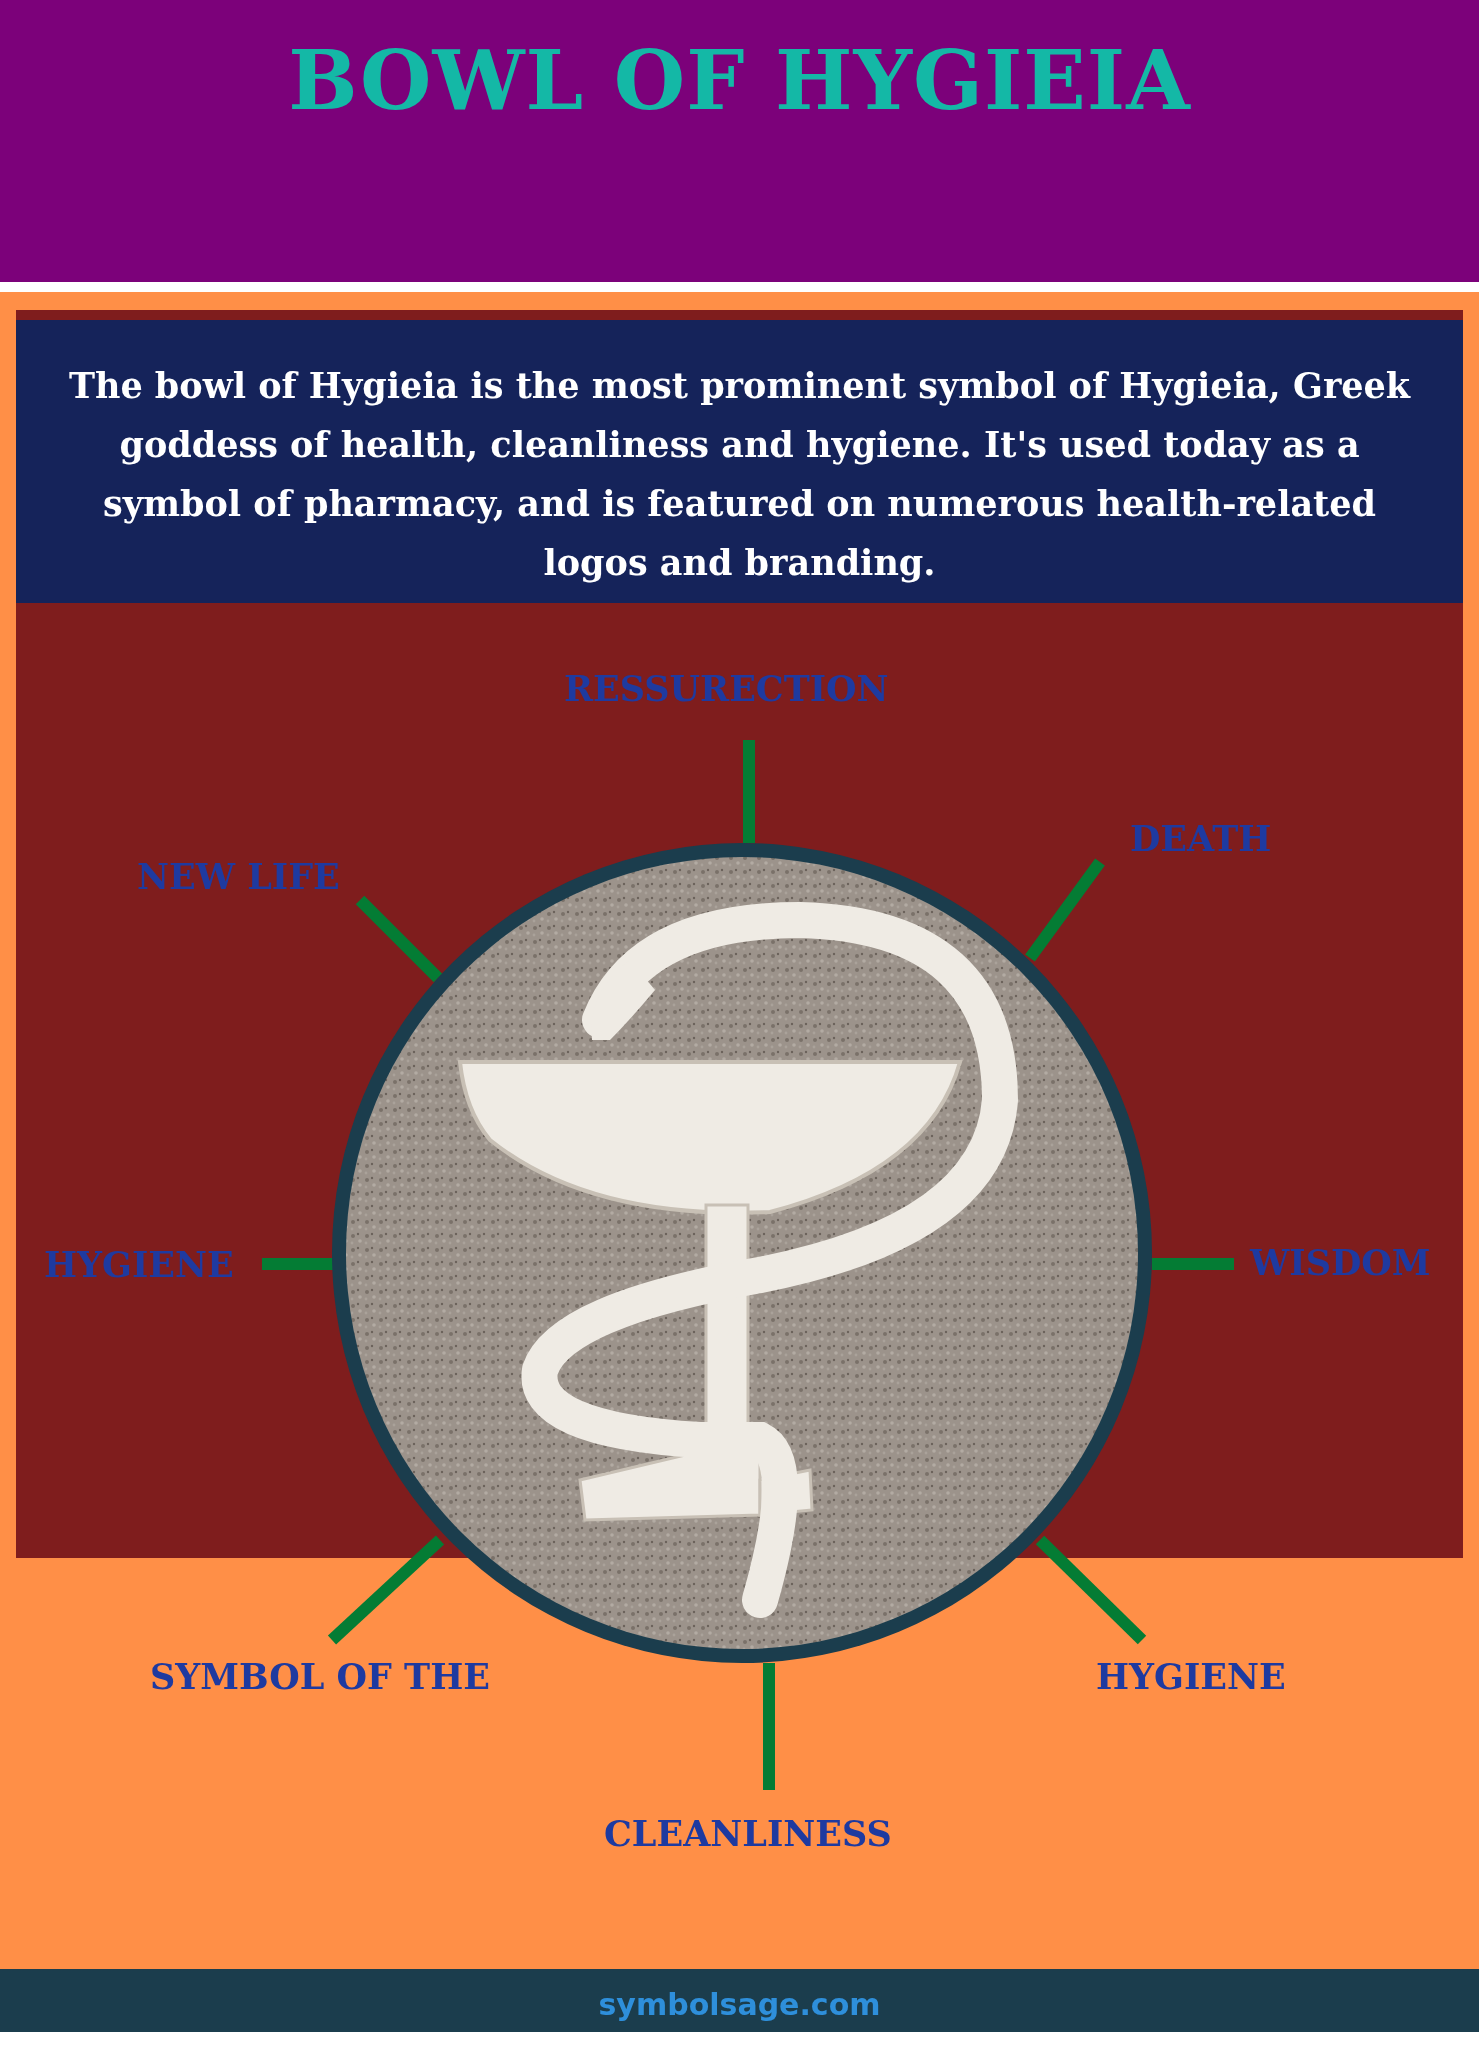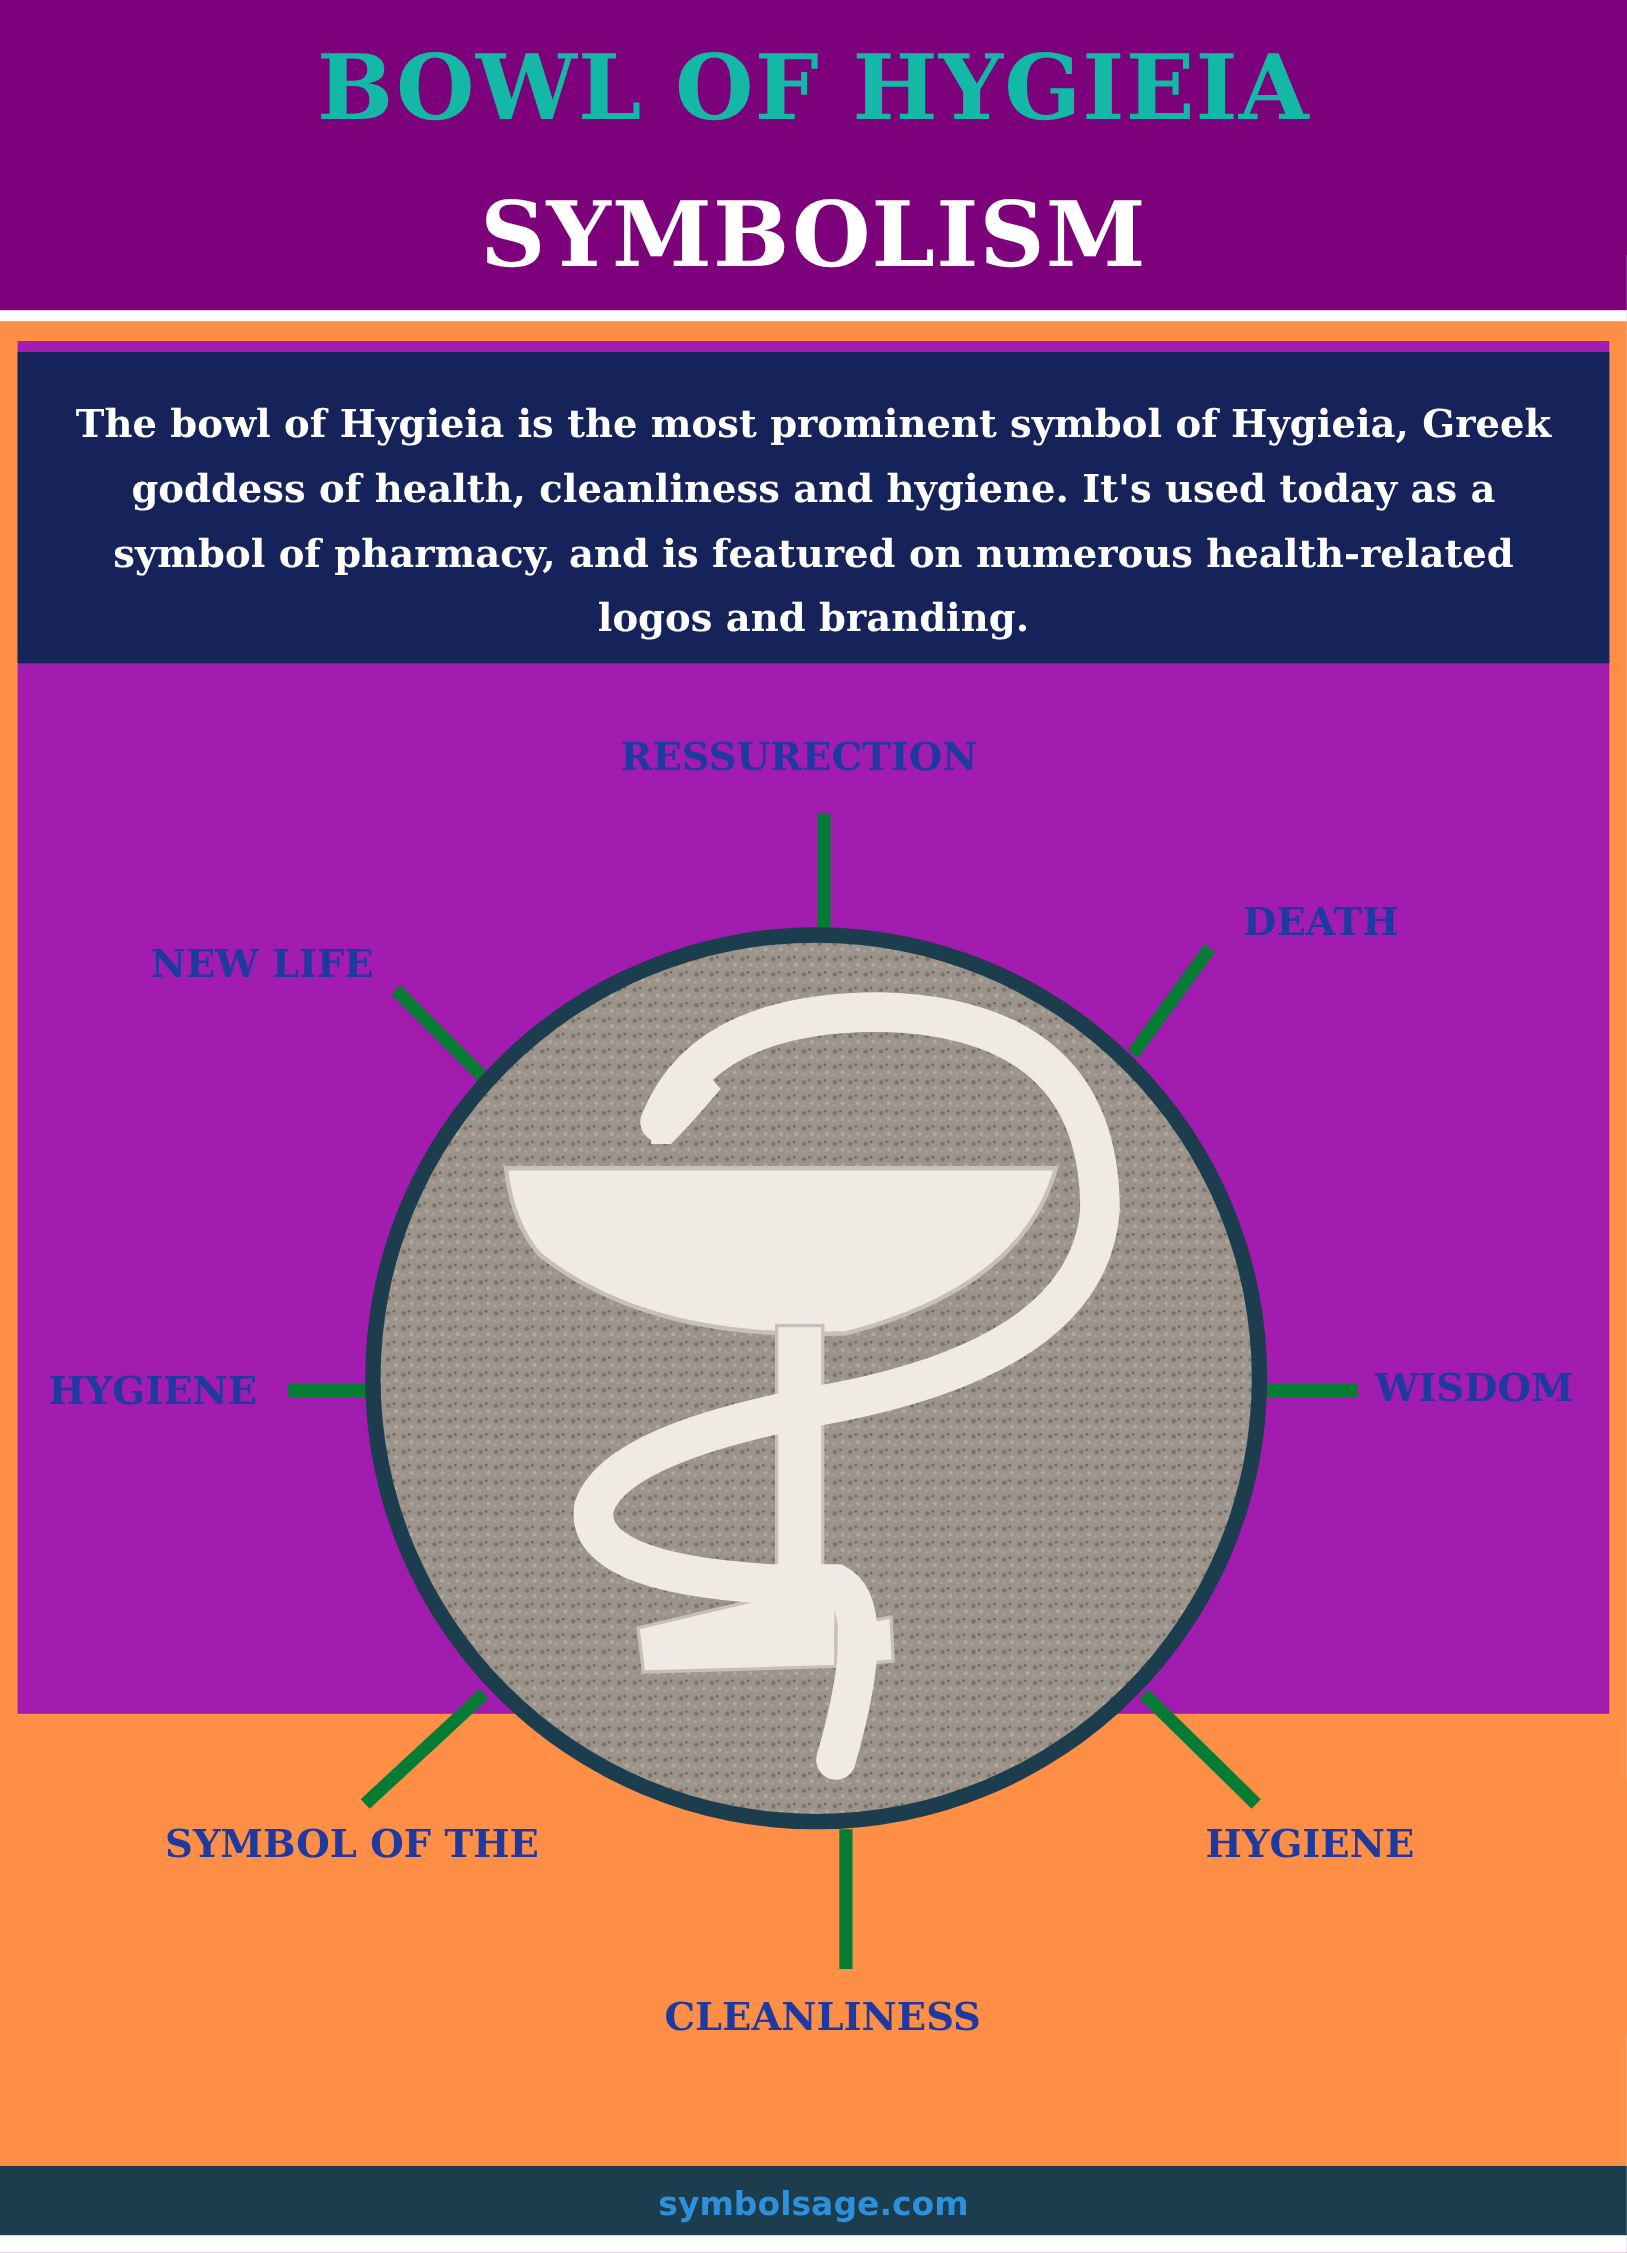--- a/index.html
+++ b/index.html
@@ -1,34 +1,33 @@
 <!DOCTYPE html>
 <html><head>
 <meta charset="utf-8">
 <style>
   html,body{margin:0;padding:0;}
   body{width:1479px;height:2048px;position:relative;background:#ffffff;overflow:hidden;font-family:"DejaVu Serif","Liberation Serif",serif;}
   .header{position:absolute;left:0;top:0;width:1479px;height:282px;background:#7c017a;}
   .title1{position:absolute;left:0;width:100%;top:30px;text-align:center;color:#14b8a6;font-weight:bold;font-size:82px;letter-spacing:1px;line-height:100px;}
   .title2{position:absolute;left:0;width:100%;top:164px;text-align:center;color:#ffffff;font-weight:bold;font-size:82px;letter-spacing:1px;line-height:100px;}
   .frame{position:absolute;left:0;top:292px;width:1479px;height:1677px;background:#ff8f47;}
-  .inner{position:absolute;left:16px;top:18px;width:1447px;height:1248px;background:#a21caf;}
+  .inner{position:absolute;left:16px;top:18px;width:1447px;height:1248px;background:#7f1d1d;}
   .intro{position:absolute;left:0;top:10px;width:1447px;height:283px;background:#15235a;}
   .intro p{margin:0;position:absolute;left:30px;right:30px;top:36px;color:#ffffff;font-weight:bold;font-size:35px;line-height:59px;text-align:center;}
   .footer{position:absolute;left:0;top:1969px;width:1479px;height:63px;background:#1b3d4d;}
   .footer span{position:absolute;left:0;width:100%;top:18px;text-align:center;color:#2e8fdb;font-family:"DejaVu Sans","Liberation Sans",sans-serif;font-weight:bold;font-size:30px;}
   svg.diagram{position:absolute;left:0;top:0;}
   .lbl{position:absolute;color:#1e3aa0;font-weight:bold;font-size:35px;line-height:58px;white-space:nowrap;text-align:center;}
 </style>
 </head>
 <body>
 
 <div class="header">
   <div class="title1">BOWL OF HYGIEIA</div>
-  <div class="title2">SYMBOLISM</div>
 </div>
 
 <div class="frame">
   <div class="inner">
     <div class="intro">
       <p>The bowl of Hygieia is the most prominent symbol of Hygieia, Greek goddess of health, cleanliness and hygiene. It's used today as a symbol of pharmacy, and is featured on numerous health-related logos and branding.</p>
     </div>
   </div>
 </div>
 

